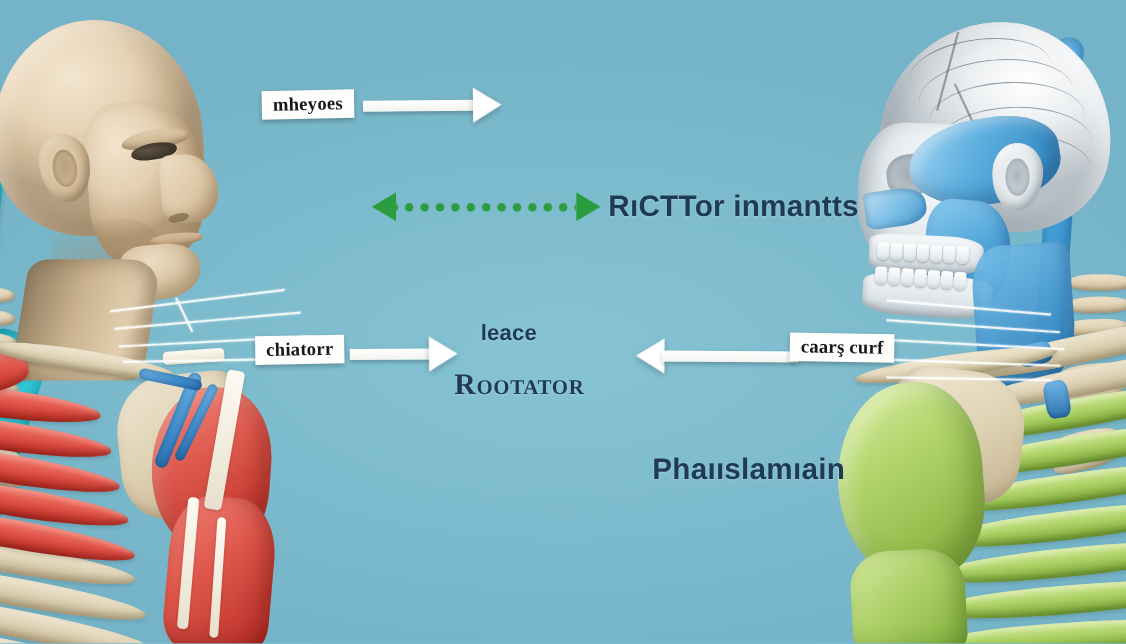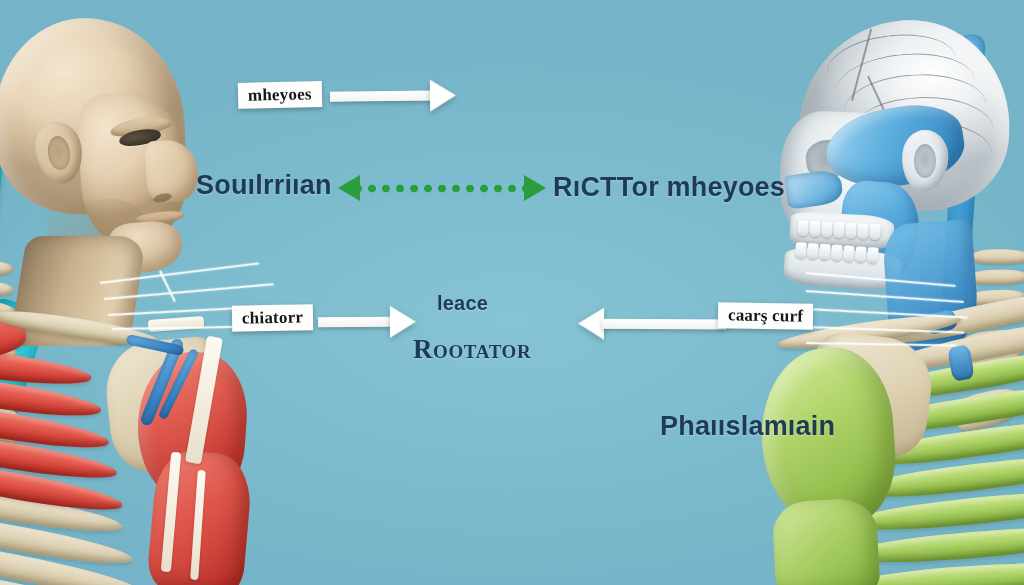--- a/index.html
+++ b/index.html
@@ -570,39 +570,38 @@
   </div>
 
   <div class="abs ann-layer">
 
     <div class="hl-arrow" style="left:330px;top:80px;width:126px;height:32px;transform:rotate(-0.6deg);">
       <div class="shaft" style="width:102px;"></div>
       <div class="headR"></div>
     </div>
     <div class="tag" style="left:238px;top:82px;font-size:17px;transform:rotate(-1.2deg);">mheyoes</div>
 
-    <div class="heading h-main" style="left:196px;top:172px;">Souılrriıan</div>
     <div class="green-arrow" style="left:338px;top:171px;width:208px;">
       <div class="gl"></div>
       <div class="dots"></div>
       <div class="gr"></div>
     </div>
-    <div class="heading h-main" style="left:553px;top:174px;">RıCTTor mheyoes</div>
+    <div class="heading h-main" style="left:553px;top:174px;">RıCTTor inmantts</div>
 
     <div class="hl-arrow" style="left:318px;top:306px;width:98px;height:32px;transform:rotate(-0.4deg);">
       <div class="shaft" style="width:74px;"></div>
       <div class="headR"></div>
     </div>
     <div class="tag" style="left:232px;top:305px;font-size:17px;transform:rotate(-1deg);">chiatorr</div>
 
     <div class="heading h-small" style="left:437px;top:293px;">leace</div>
     <div class="heading h-caps" style="left:413px;top:336px;">Rootator</div>
 
     <div class="hl-arrow" style="left:578px;top:308px;width:148px;height:32px;transform:rotate(0.4deg);">
       <div class="headL"></div>
       <div class="shaft" style="left:24px;width:124px;"></div>
     </div>
     <div class="tag" style="left:718px;top:303px;font-size:17px;transform:rotate(1deg);">caarş curf</div>
 
-    <div class="heading h-main" style="left:660px;top:413px;">Phaııslamıain</div>
+    <div class="heading h-main" style="left:593px;top:413px;">Phaııslamıain</div>
   </div>
 
 </div>
 
 </body></html>

